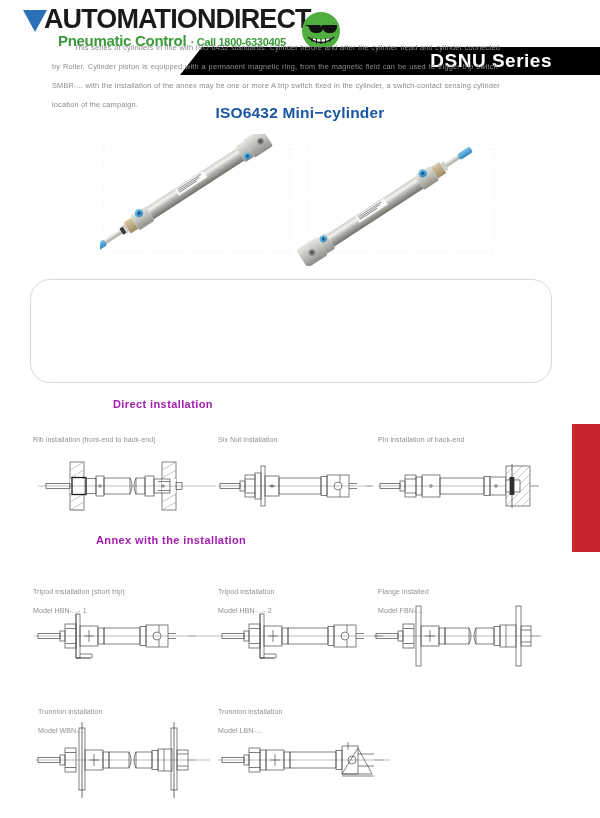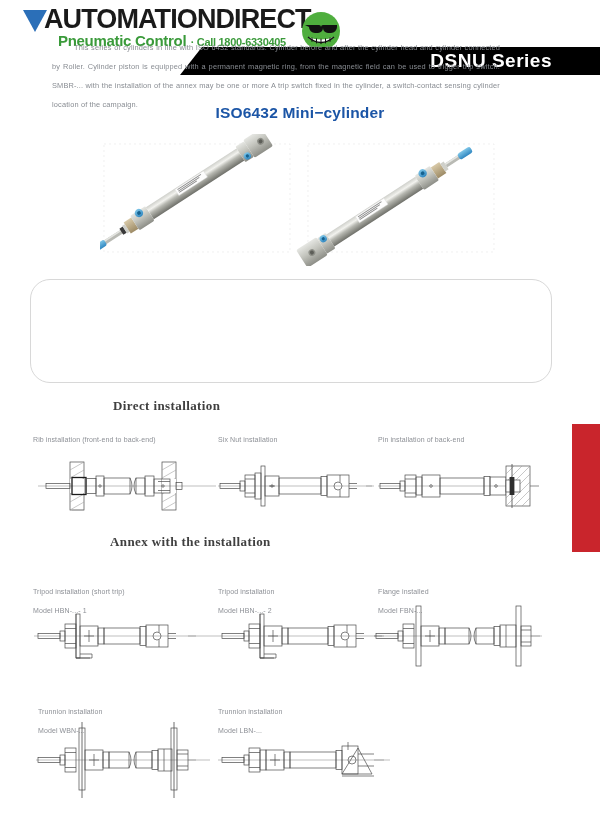--- a/index.html
+++ b/index.html
@@ -142,29 +142,29 @@
     color: #888c92;
     text-align: justify;
     text-indent: 22px;
     font-family: "Liberation Sans", sans-serif;
     letter-spacing: 0.15px;
   }
 
   
   .section-heading {
     position: absolute;
-    font-family: Liberation Serif, serif;
+    font-family: Liberation Sans, sans-serif;
     font-weight: bold;
-    font-size: 13px;
-    color: #404040;
+    font-size: 11px;
+    color: #a21caf;
     letter-spacing: 0.4px;
     white-space: nowrap;
   }
   #heading-direct { left: 113px; top: 398px; }
-  #heading-annex  { left: 110px; top: 534px; }
+  #heading-annex  { left: 96px; top: 534px; }
 
   
   .draw-label {
     position: absolute;
     font-size: 7px;
     line-height: 9.5px;
     color: #8d9096;
     font-family: "Liberation Sans", sans-serif;
     letter-spacing: 0.1px;
     white-space: pre-line;

